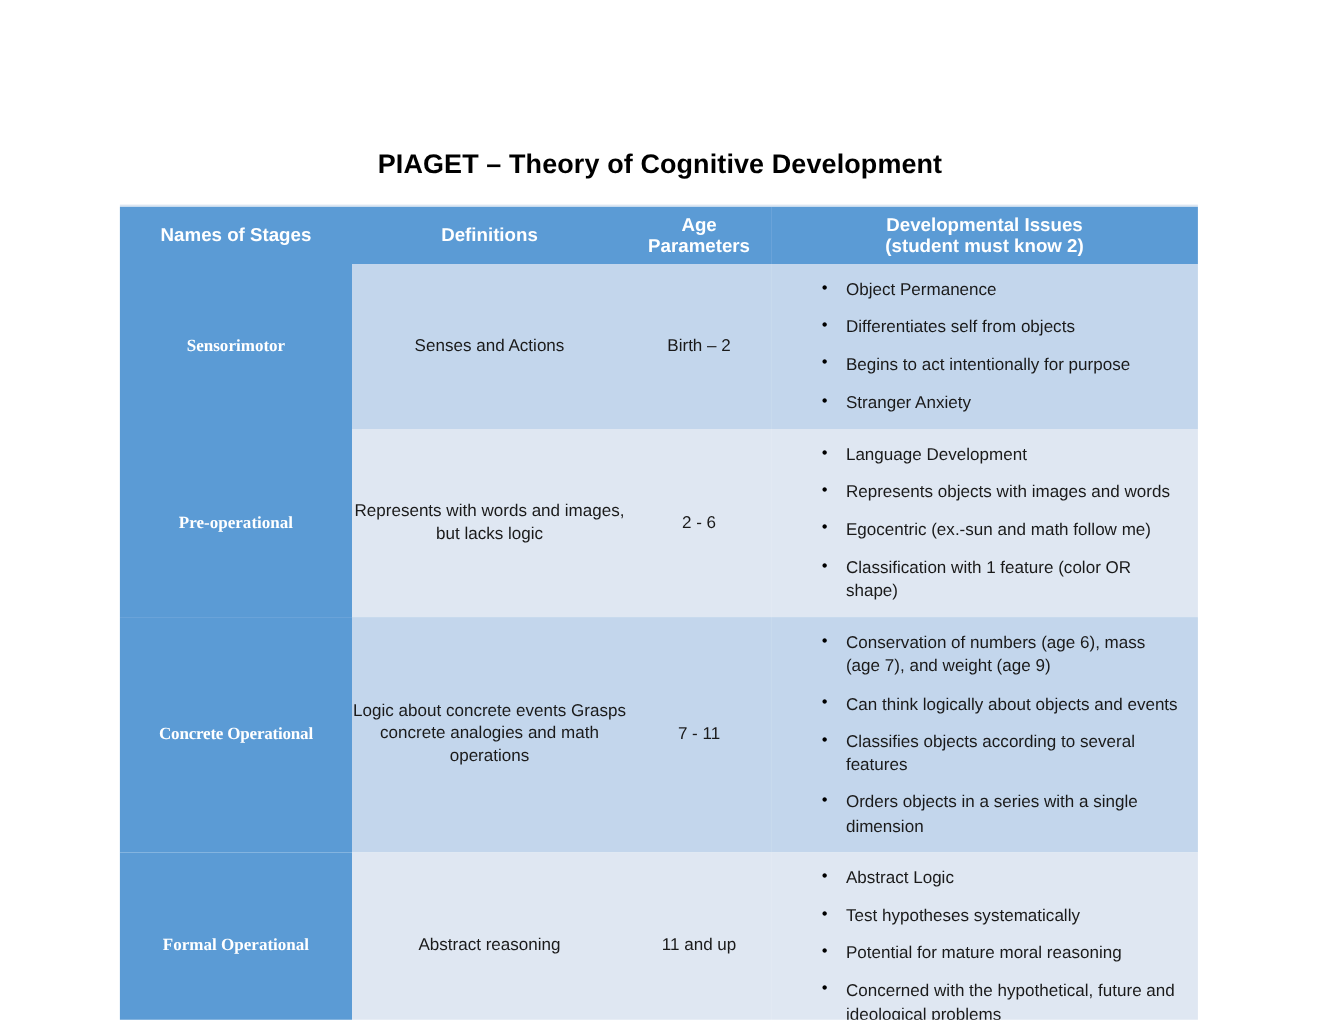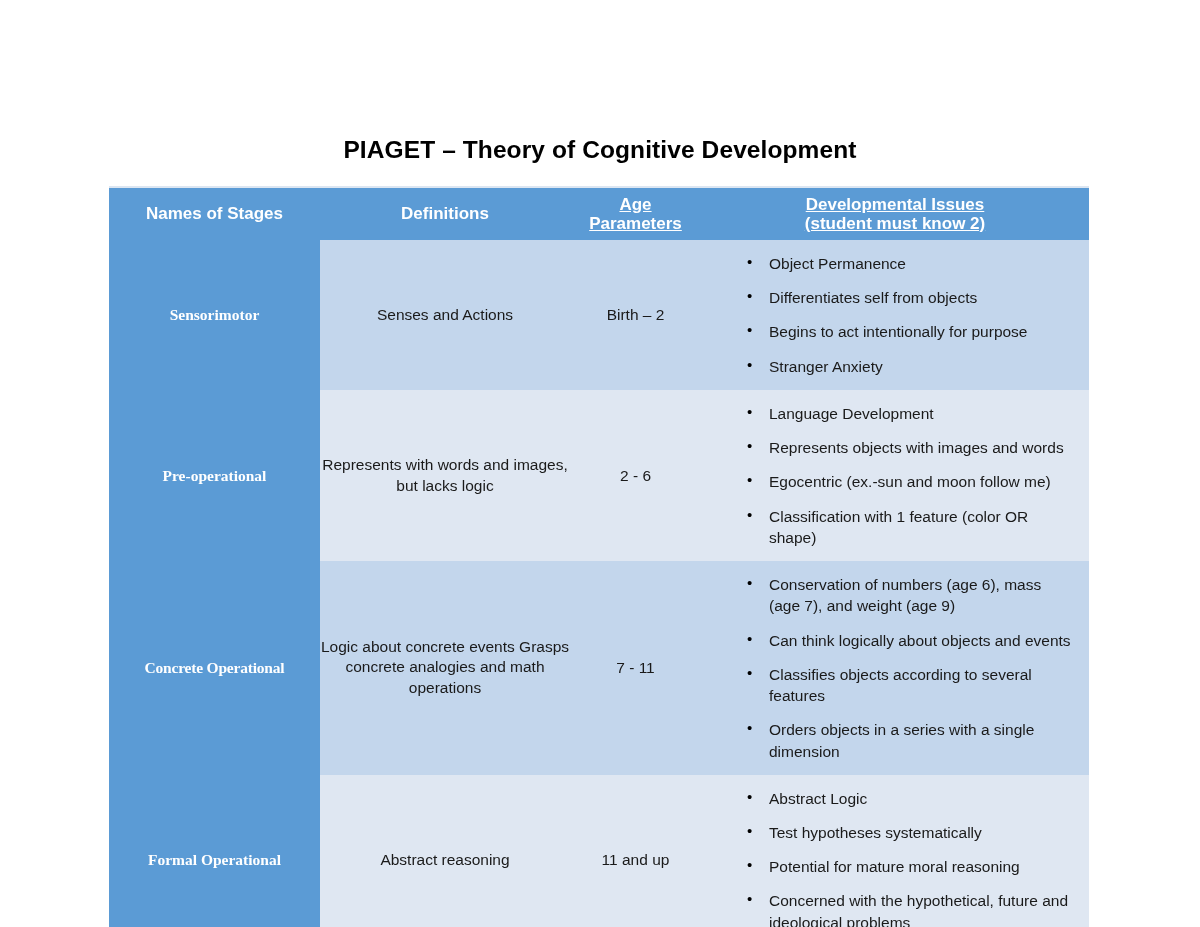--- a/index.html
+++ b/index.html
@@ -63,21 +63,21 @@
     color: #ffffff;
     font-weight: bold;
     font-size: 17px;
     text-align: center;
     height: 52px;
     line-height: 1.12;
     border-right: 2px solid #dce6f2;
     border-bottom: 2px solid #ffffff;
   }
   .hdr th.last { border-right: 0; }
-  .hdr th .two-line { display: block; text-decoration: underline; }
+  .hdr th .two-line { display: block; }
 
   
   td.stage {
     background: #5B9BD5;
     color: #ffffff;
     font-weight: bold;
     font-size: 15.5px;
     text-align: center;
     border-right: 2px solid #dce6f2;
     border-bottom: 2px solid #ffffff;
@@ -187,21 +187,21 @@
         </tr>
 
         <tr class="tint-light">
           <td class="stage">Pre-operational</td>
           <td class="def">Represents with words and images, but lacks logic</td>
           <td class="age">2 - 6</td>
           <td class="issues">
             <ul class="bullets">
               <li>Language Development</li>
               <li>Represents objects with images and words</li>
-              <li>Egocentric (ex.-sun and moon follow me)</li>
+              <li>Egocentric (ex.-sun and math follow me)</li>
               <li>Classification with 1 feature (color OR shape)</li>
             </ul>
           </td>
         </tr>
 
         <tr class="tint-dark">
           <td class="stage tight">Concrete Operational</td>
           <td class="def">Logic about concrete events Grasps concrete analogies and math operations</td>
           <td class="age">7 - 11</td>
           <td class="issues">

